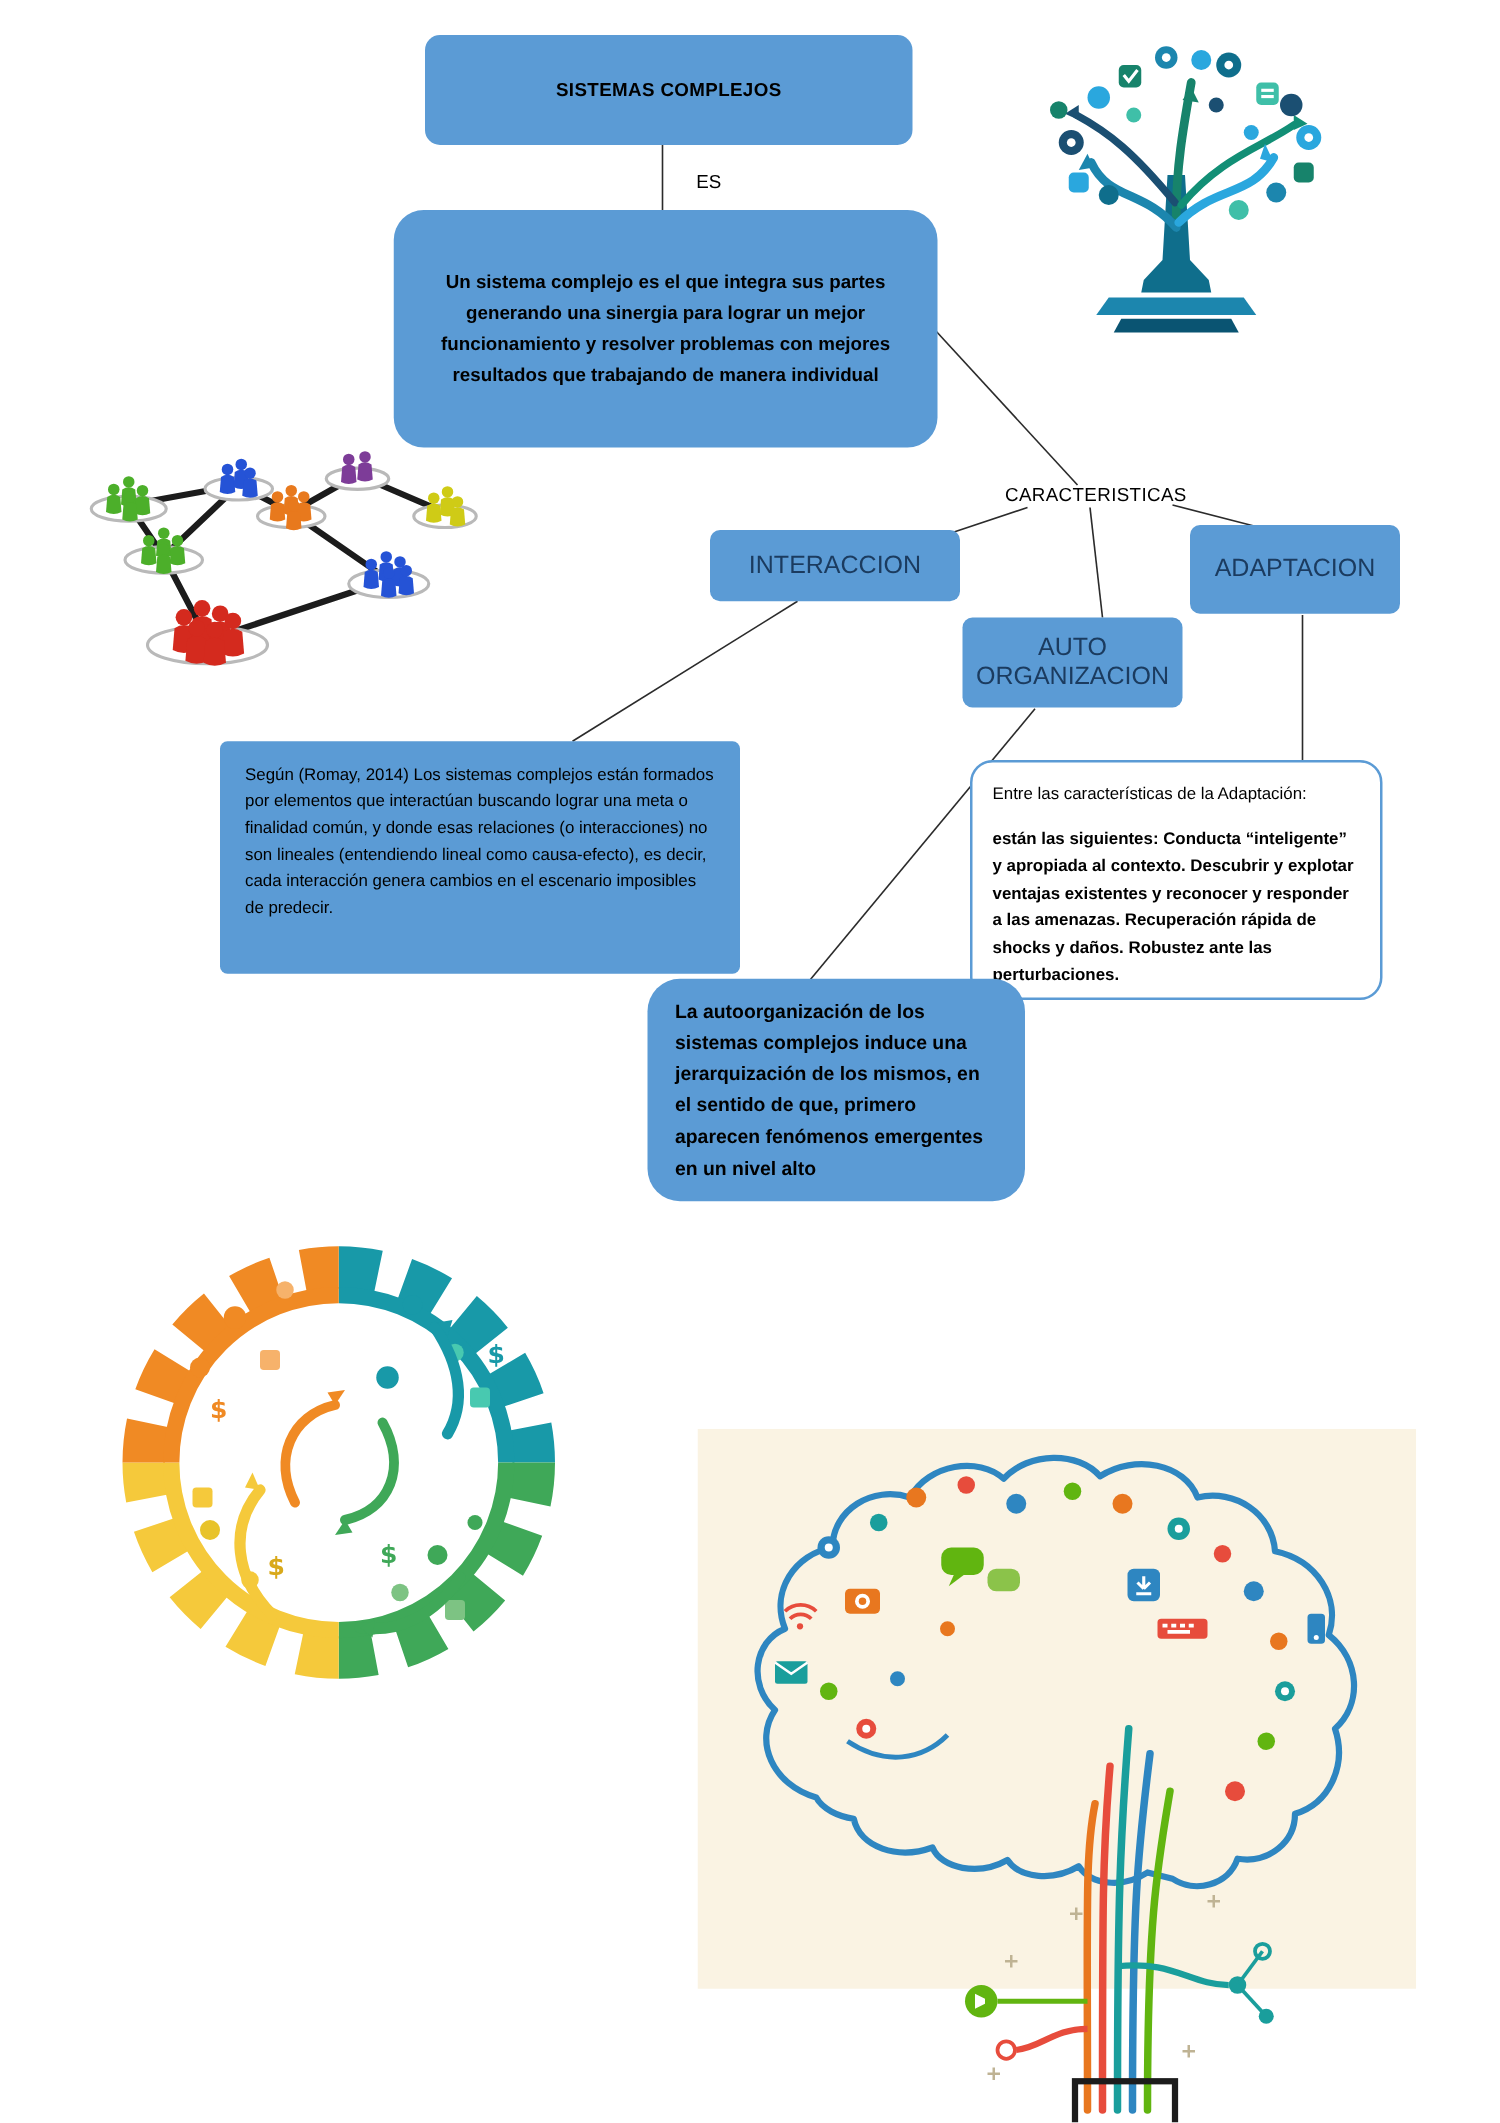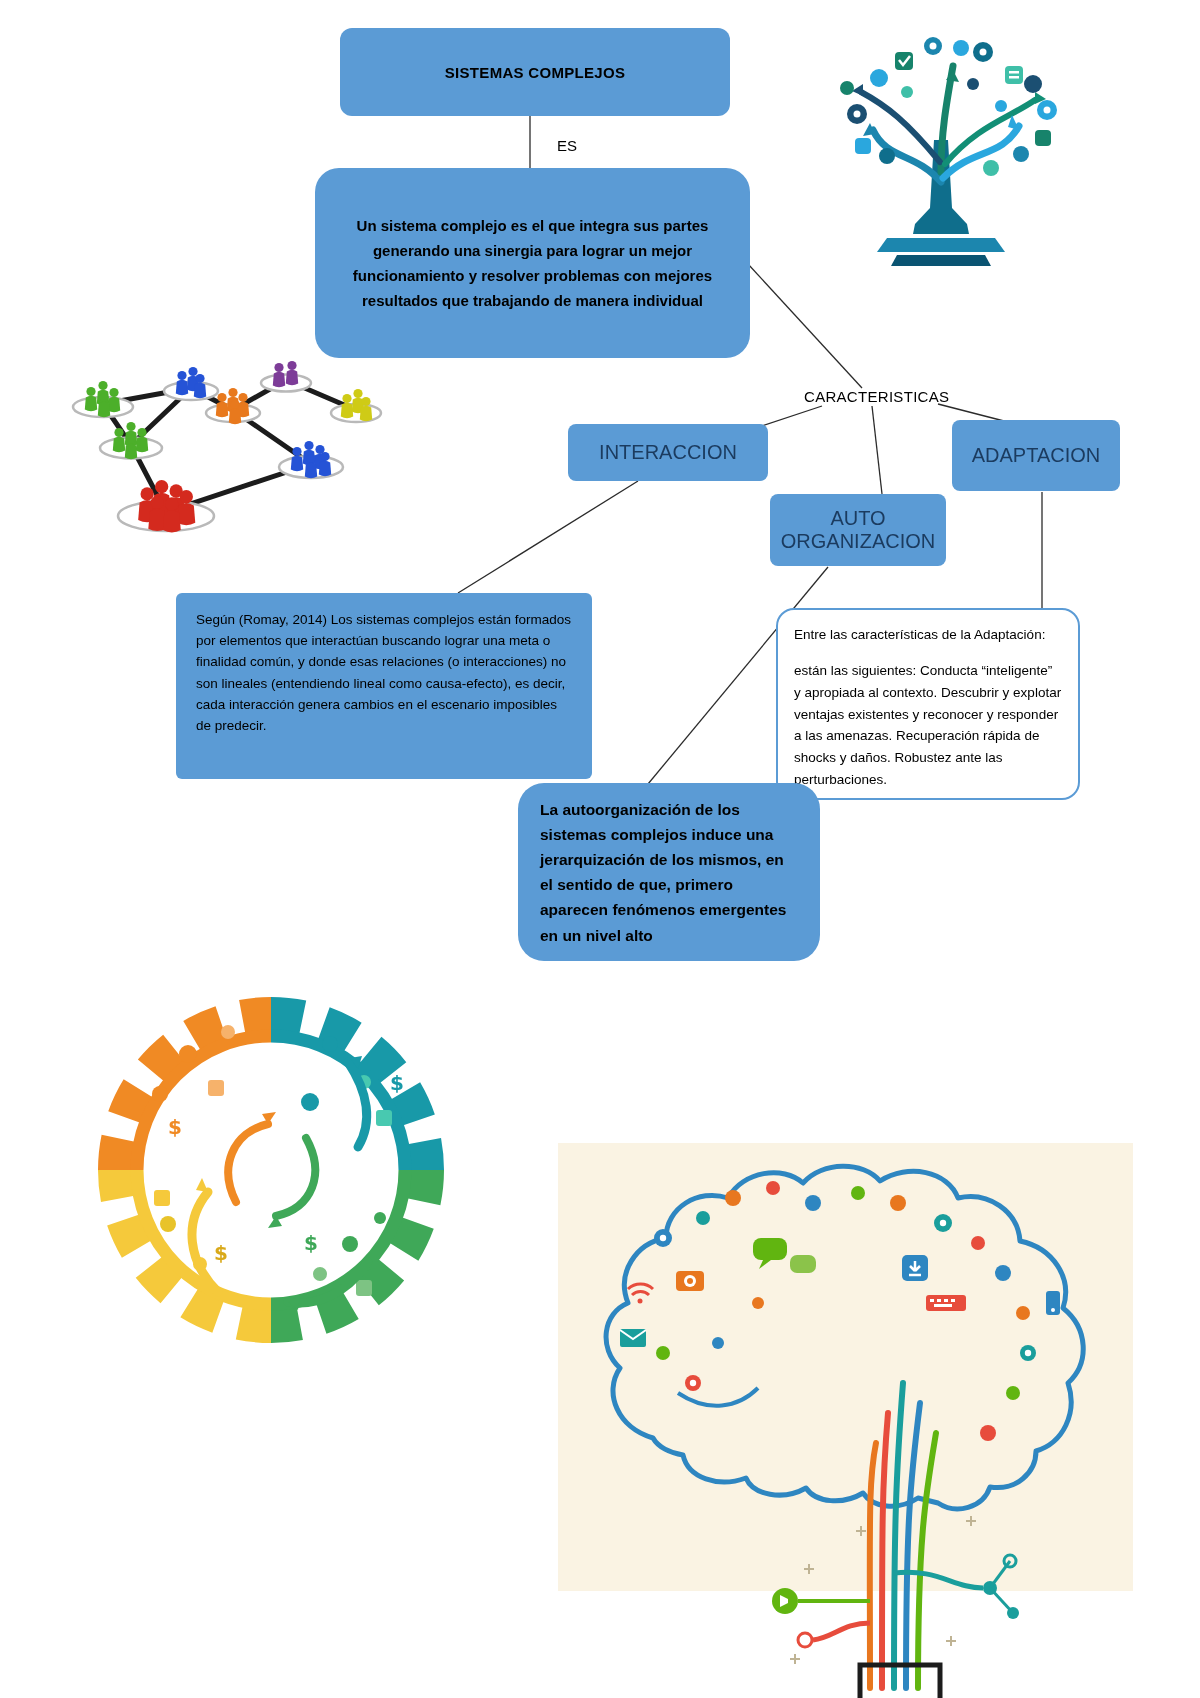--- a/index.html
+++ b/index.html
@@ -12,21 +12,21 @@
           display:flex; align-items:center; justify-content:center; text-align:center; }
   .node-title { border-radius:12px; font-weight:bold; font-size:15px; letter-spacing:.3px; }
   .node-def   { border-radius:24px; font-size:15px; font-weight:600; line-height:1.68; padding:16px 30px; }
   .node-cat   { border-radius:8px; font-size:20px; color:var(--category_text,#1b3b5f); padding:4px 8px; }
   .node-desc  { border-radius:6px; font-size:13.5px; line-height:1.57; padding:16px 20px;
                 text-align:left; display:block; }
   .node-auto  { border-radius:26px; font-size:15.5px; font-weight:600; line-height:1.62;
                 padding:14px 22px; text-align:left; display:block; }
   .node-outline { position:absolute; background:#fff; border:2px solid var(--outline_box_border,#5B9BD5);
                 border-radius:18px; font-size:13.5px; line-height:1.62; padding:14px 16px; text-align:left; }
-  .node-outline p + p { margin-top:14px; }
+  .node-outline p + p { margin-top:14px;font-weight:bold; }
   .edge-label { position:absolute; font-size:15px; color:#000; }
   .plain-label { position:absolute; font-size:15px; color:#000; letter-spacing:.3px; }
 </style>
 </head>
 <body>
 
 <div class="canvas">
 
   <svg class="connectors" width="1200" height="1698" viewBox="0 0 1200 1698">
     <g stroke="#2b2b2b" stroke-width="1.3" fill="none">
@@ -50,21 +50,21 @@
   <div class="plain-label" style="left:804px; top:388px;">CARACTERISTICAS</div>
 
   <div class="node node-cat" style="left:568px; top:424px; width:200px; height:57px;">INTERACCION</div>
 
   <div class="node node-cat" style="left:952px; top:420px; width:168px; height:71px;">ADAPTACION</div>
 
   <div class="node node-cat" style="left:770px; top:494px; width:176px; height:72px;">AUTO ORGANIZACION</div>
 
   <div class="node node-desc" style="left:176px; top:593px; width:416px; height:186px;">Según (Romay, 2014) Los sistemas complejos están formados por elementos que interactúan buscando lograr una meta o finalidad común, y donde esas relaciones (o interacciones) no son lineales (entendiendo lineal como causa-efecto), es decir, cada interacción genera cambios en el escenario imposibles de predecir.</div>
 
-  <div class="node-outline" style="left:776px; top:608px; width:304px; height:192px;padding-left:16px;">
+  <div class="node-outline" style="left:776px; top:608px; width:330px; height:192px;padding-left:16px;">
     <p>Entre las características de la Adaptación:</p>
     <p>están las siguientes: Conducta “inteligente” y apropiada al contexto. Descubrir y explotar ventajas existentes y reconocer y responder a las amenazas. Recuperación rápida de shocks y daños. Robustez ante las perturbaciones.</p>
   </div>
 
   <div class="node node-auto" style="left:518px; top:783px; width:302px; height:178px;">La autoorganización de los sistemas complejos induce una jerarquización de los mismos, en el sentido de que, primero aparecen fenómenos emergentes en un nivel alto</div>
 
   <svg class="abs" style="left:795px; top:22px;" width="292" height="246" viewBox="0 0 292 246">
     <g>
       <path d="M139 118 L135 186 L120 202 L118 212 L174 212 L172 202 L157 186 L153 118 Z" fill="#0F6E8C"></path>
       <path d="M92 216 L200 216 L210 230 L82 230 Z" fill="#1C86AE"></path>

